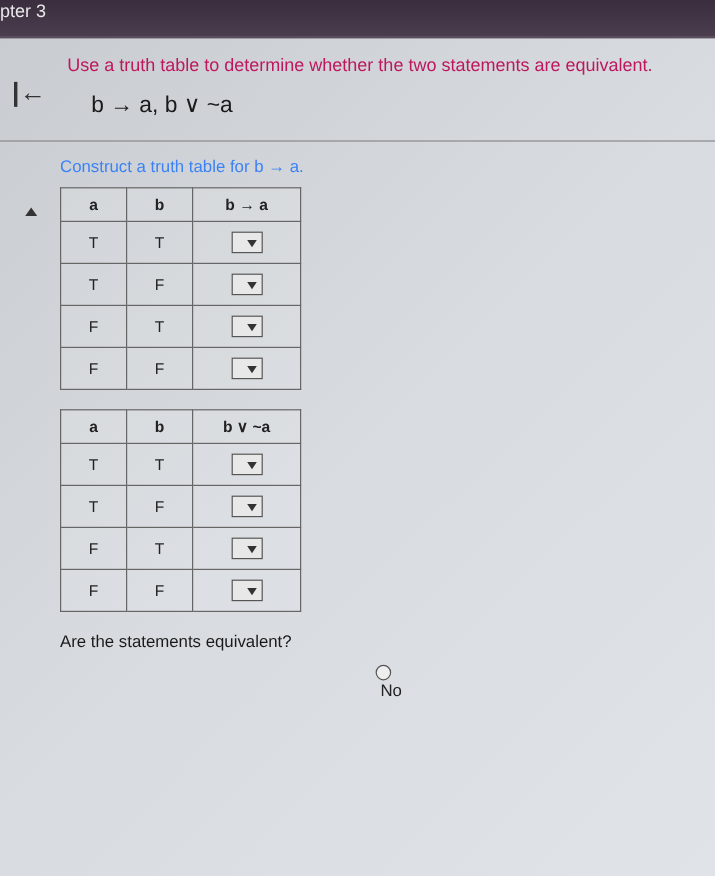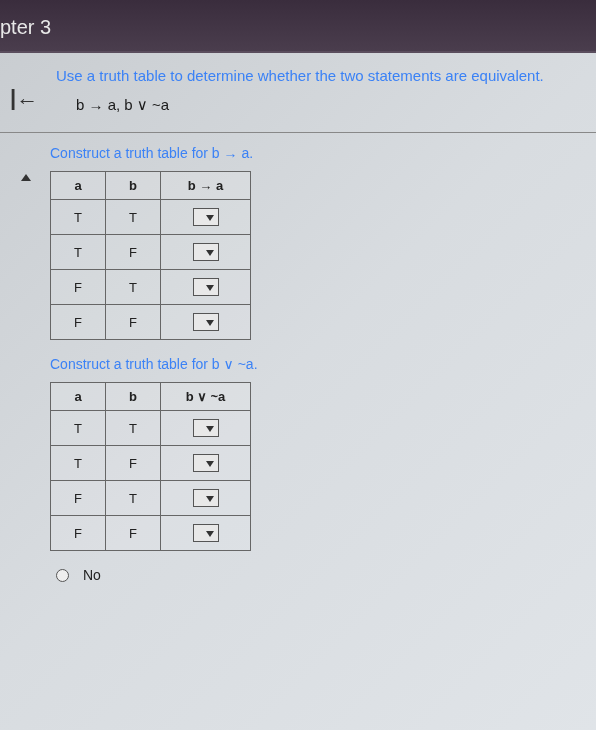--- a/index.html
+++ b/index.html
@@ -11,22 +11,22 @@
       font-family: Arial, Helvetica, sans-serif;
       background: linear-gradient(135deg, #c8ccd0 0%, #d8dce0 50%, #e0e4e8 100%);
       width: 596px;
       height: 730px;
       overflow: hidden;
       position: relative;
     }
     .header-bar {
       background: linear-gradient(180deg, #3a2d3d 0%, #4a3d4d 100%);
       color: #e8e8e8;
-      padding: 16px 0 12px 0;
-      font-size: 20px;
+      padding: 1px 0 12px 0;
+      font-size: 15px;
       border-bottom: 2px solid #5a4d5d;
     }
     .content-wrap {
       padding: 0;
     }
     .instruction-row {
       display: flex;
       align-items: flex-start;
       padding: 10px 0 0 10px;
       border-bottom: 1px solid #888;
@@ -42,25 +42,25 @@
       color: #333;
       cursor: pointer;
       display: inline-block;
     }
     .inst-col {
       flex: 1;
       padding: 4px 20px 18px 6px;
     }
     .instruction-text {
       font-size: 15px;
-      color: #3b82f6;
+      color: #be185d;
       margin-bottom: 12px;
     }
     .formula {
-      font-size: 15px;
+      font-size: 19px;
       color: #1a1a1a;
       padding-left: 20px;
     }
     .triangle-up {
       width: 40px;
       text-align: center;
       padding-top: 2px;
     }
     .triangle-up-icon {
       display: inline-block;
@@ -126,20 +126,21 @@
     }
     .radio-group {
       padding-left: 6px;
     }
     .radio-row {
       display: flex;
       align-items: center;
       margin-bottom: 10px;
       font-size: 14px;
       color: #222;
+      flex-direction: column;
     }
     .radio-circle {
       width: 13px;
       height: 13px;
       border: 1.5px solid #555;
       border-radius: 50%;
       margin-right: 14px;
       background: #eee;
     }
   </style>
@@ -190,21 +191,20 @@
         <td><span class="dropdown-cell"></span></td>
       </tr>
       <tr>
         <td>F</td>
         <td>F</td>
         <td><span class="dropdown-cell"></span></td>
       </tr>
     </tbody>
       </table>
 
-    <div class="subheader">Construct a truth table for b ∨ ~a.</div>
 
     <table class="truth">
       <tbody>
           <tr>
         <th class="col-narrow">a</th>
         <th class="col-narrow">b</th>
         <th class="col-wide">b ∨ ~a</th>
       </tr>
       <tr>
         <td>T</td>
@@ -222,20 +222,21 @@
         <td><span class="dropdown-cell"></span></td>
       </tr>
       <tr>
         <td>F</td>
         <td>F</td>
         <td><span class="dropdown-cell"></span></td>
       </tr>
     </tbody>
       </table>
 
+    <div class="question">Are the statements equivalent?</div>
 
     <div class="radio-group">
       <div class="radio-row">
         <span class="radio-circle"></span>
         <span>No</span>
       </div>
     </div>
   </div>
 </div>
 

